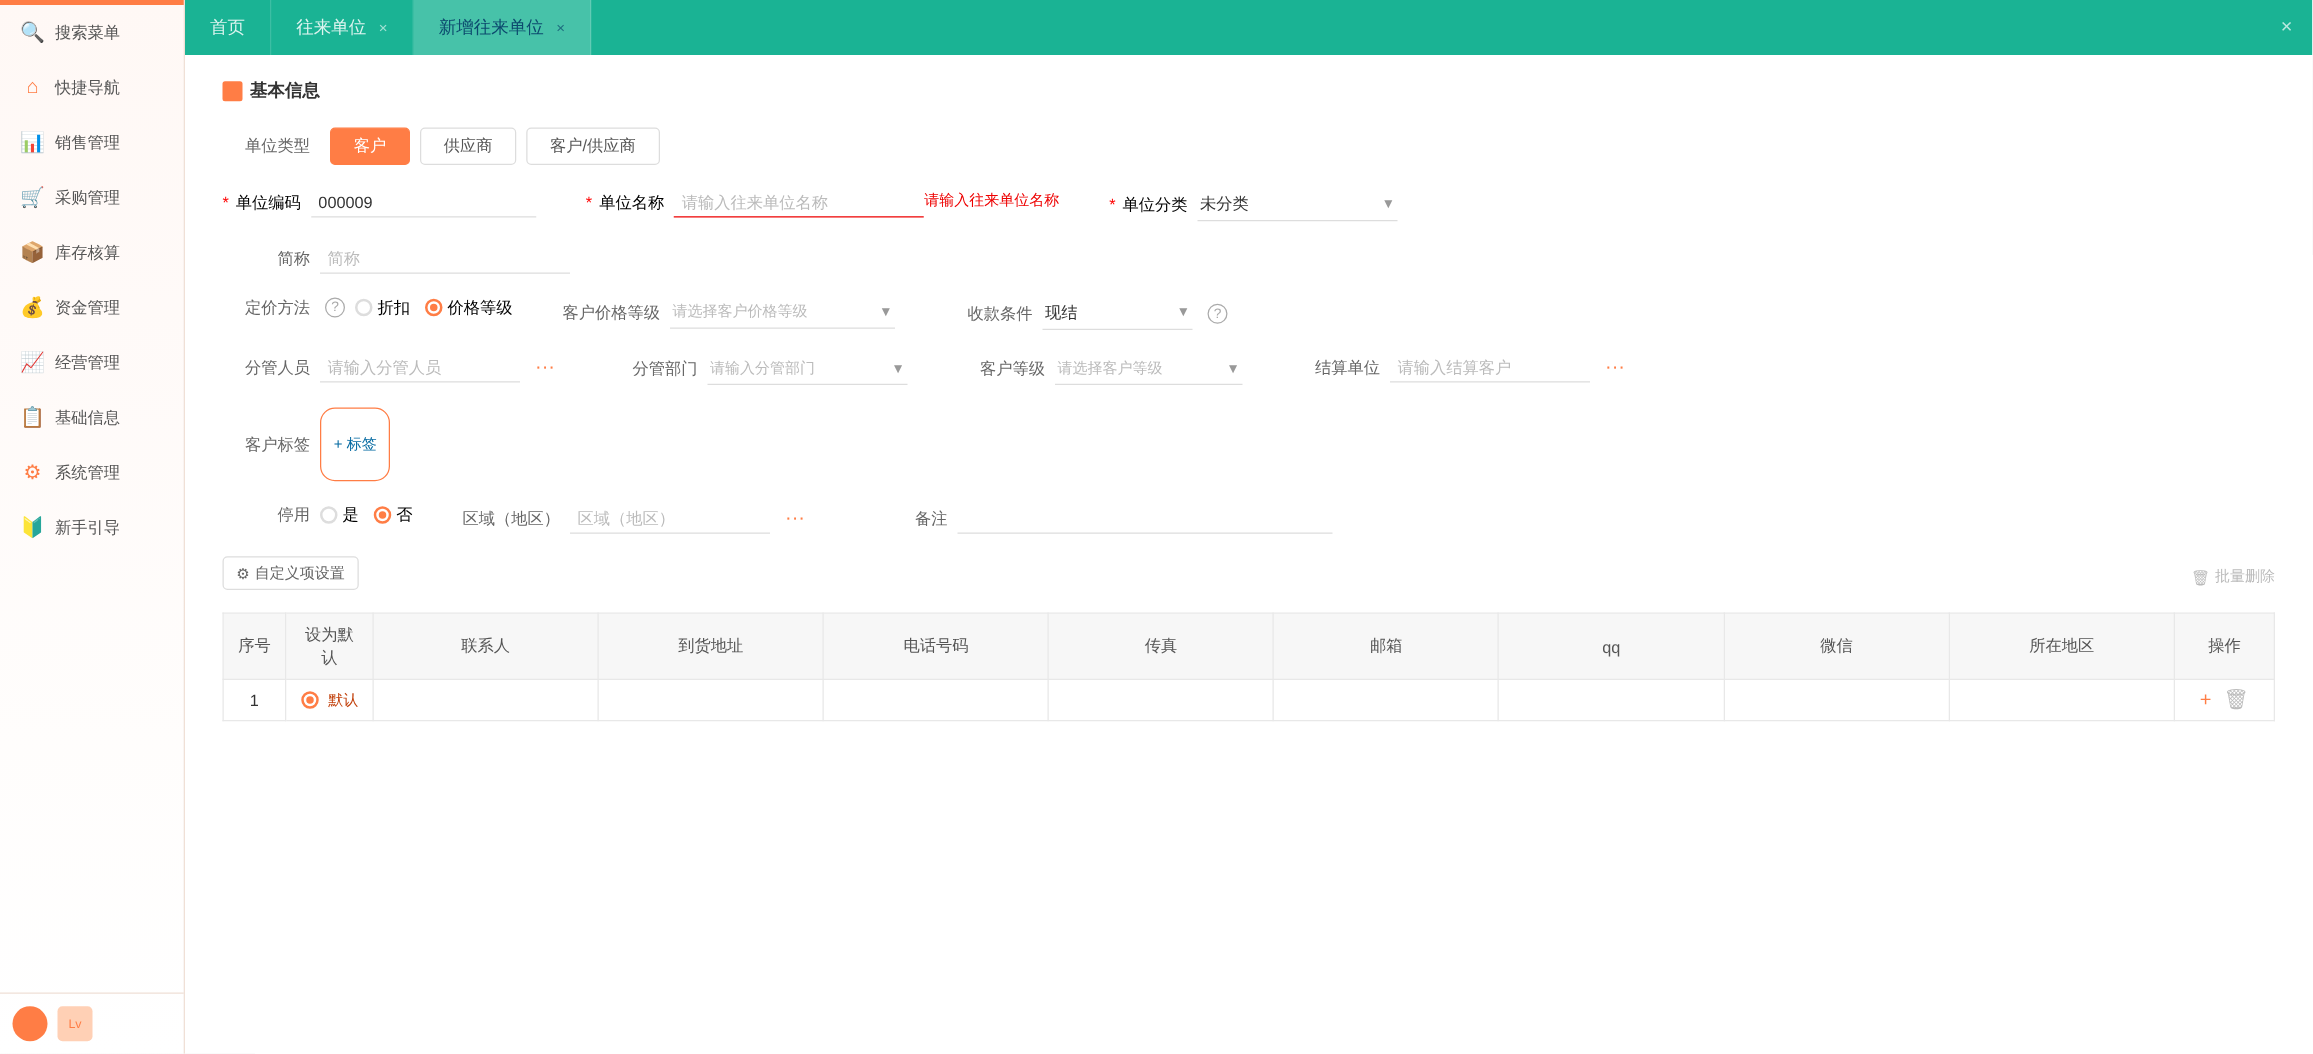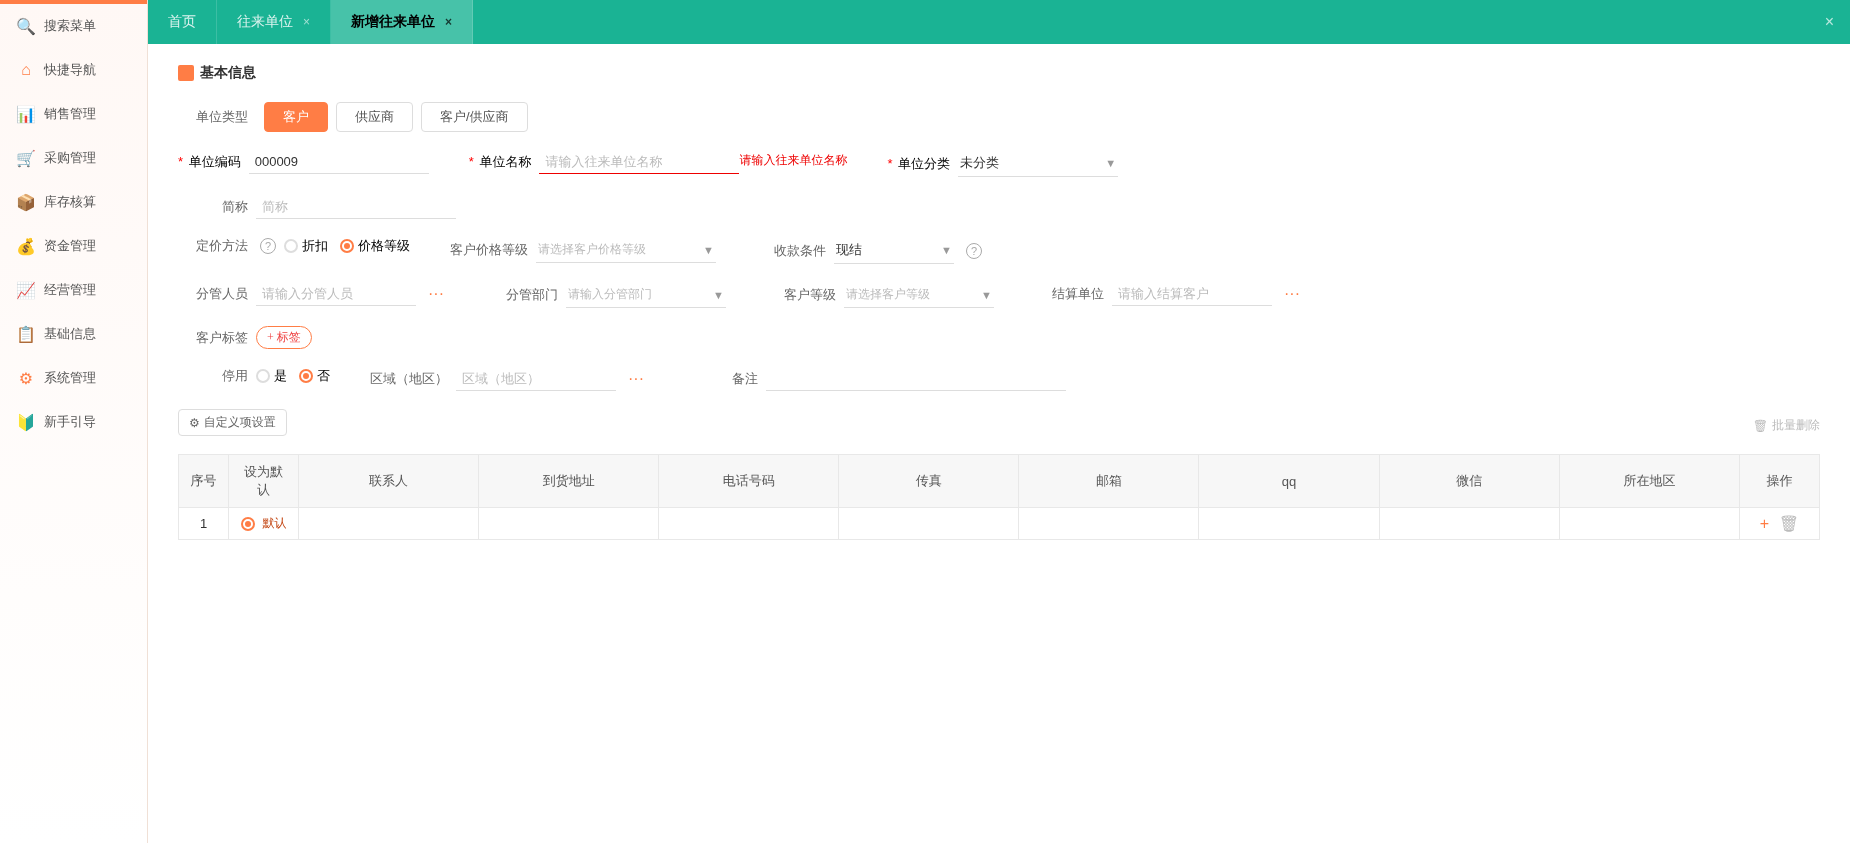--- a/index.html
+++ b/index.html
@@ -85,22 +85,22 @@
       gap: 6px;
       padding: 0 20px;
       height: 44px;
       cursor: pointer;
       color: rgba(255,255,255,0.85);
       font-size: 14px;
       border-right: 1px solid rgba(255,255,255,0.15);
     }
     .tab.active {
       background: rgba(255,255,255,0.2);
-      color: #000000;
-      font-weight: 700;
+      color: #0c4a6e;
+      font-weight: 400;
     }
     .tab .close-icon {
       font-size: 12px;
       opacity: 0.7;
       margin-left: 4px;
     }
     .tab-close-btn {
       position: absolute;
       right: 16px;
       top: 50%;
@@ -277,27 +277,26 @@
     .radio-dot {
       width: 6px;
       height: 6px;
       border-radius: 50%;
       background: #ff7d45;
     }
 
     
     .tag-add-btn {
       border: 1px solid #ff7d45;
-      color: #ef4444;
+      color: #0369a1;
       border-radius: 12px;
-      padding: 2px 10px;
+      padding: 20px 10px;
       font-size: 12px;
       cursor: pointer;
       background: #fff;
-      font-family: Liberation Serif, serif;
     }
 
     
     .more-btn {
       color: #ff7d45;
       font-size: 16px;
       cursor: pointer;
       padding: 0 4px;
     }
 
@@ -453,20 +452,24 @@
   </div>
   <div class="sidebar-item">
     <span class="icon">⚙</span>
     <span>系统管理</span>
   </div>
   <div class="sidebar-item">
     <span class="icon">🔰</span>
     <span>新手引导</span>
   </div>
 
+  <div class="sidebar-bottom">
+    <div class="sidebar-avatar"></div>
+    <div class="sidebar-level">Lv</div>
+  </div>
 </div>
 
 <div class="main">
 
   <div class="tab-bar">
     <div class="tab">
       <span>首页</span>
     </div>
     <div class="tab">
       <span>往来单位</span>

